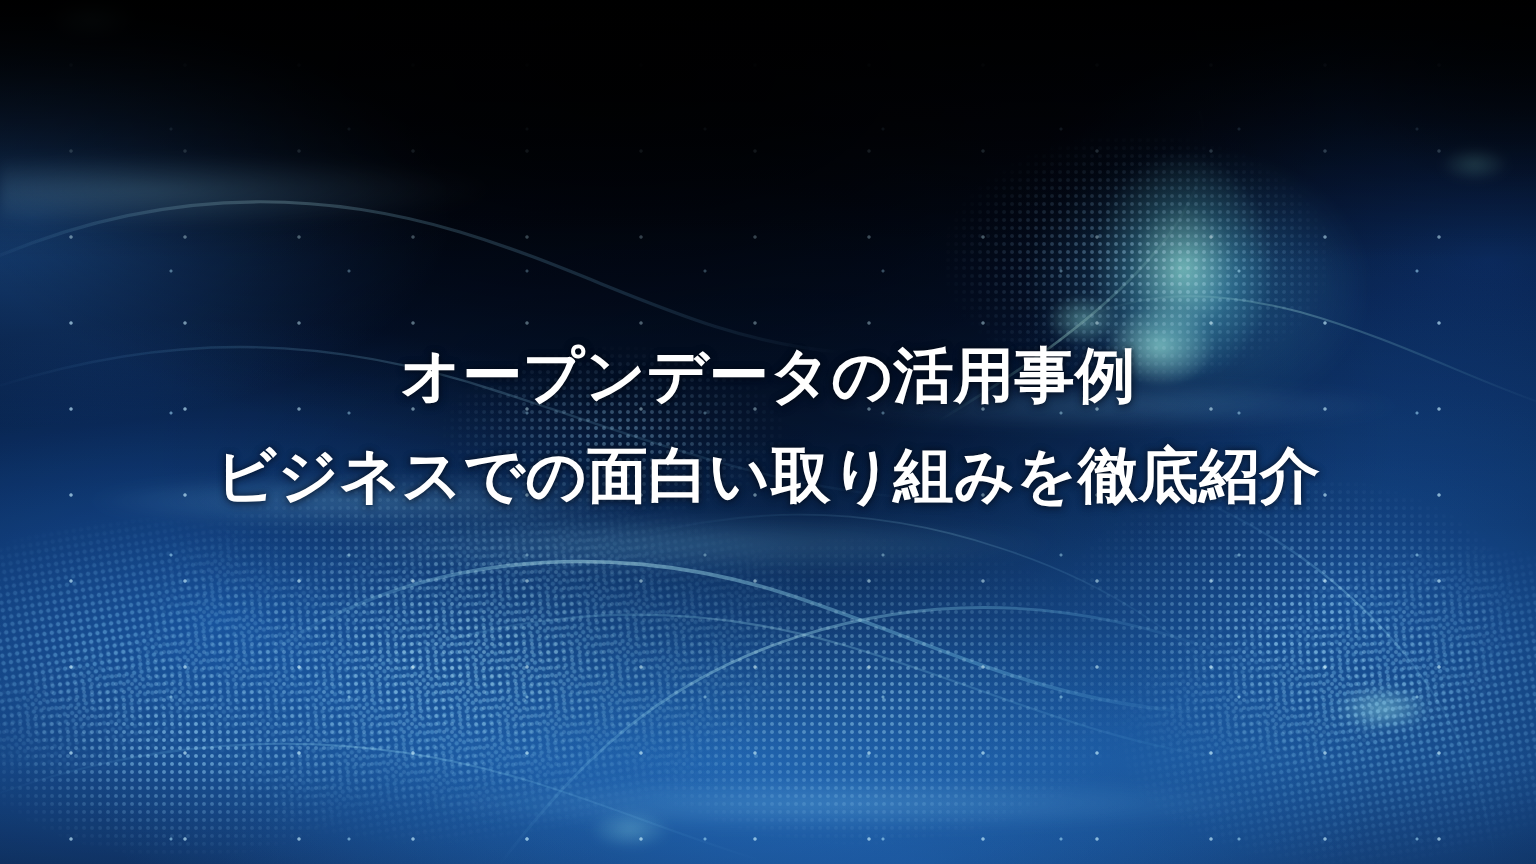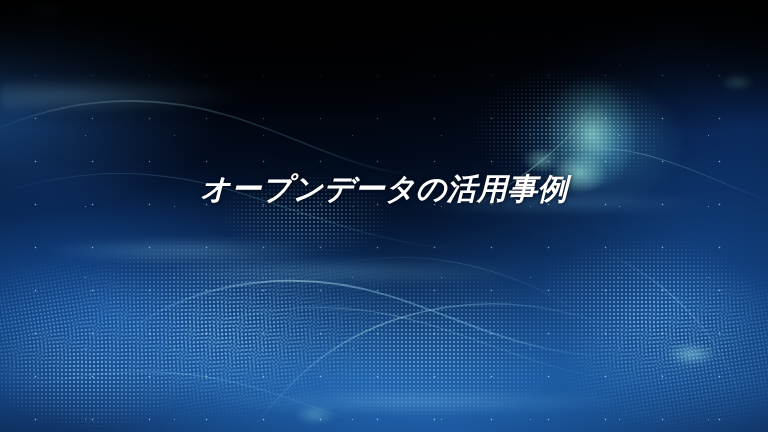--- a/index.html
+++ b/index.html
@@ -156,21 +156,20 @@
   }
 
   
   #headline {
     position: absolute;
     left: 0;
     right: 0;
     top: 164px;
     text-align: center;
     z-index: 10;
-    font-style: italic;
   }
   .headline-line {
     display: block;
     color: #ffffff;
     font-weight: 700;
     font-size: 30px;
     line-height: 50px;
     letter-spacing: 0.3px;
     white-space: nowrap;
     text-shadow:
@@ -223,15 +222,16 @@
     </g>
   </svg>
 
   <div class="bg-layer" id="bg-glow-cluster"></div>
   <div class="bg-layer" id="bg-glow-specks"></div>
   <div class="bg-layer" id="bg-sparkles"></div>
   <div class="bg-layer" id="bg-vignette"></div>
 
   <div id="headline">
     <span class="headline-line">オープンデータの活用事例</span>
+    <span class="headline-line">ビジネスでの面白い取り組みを徹底紹介</span>
   </div>
 
 </div>
 
 </body></html>

